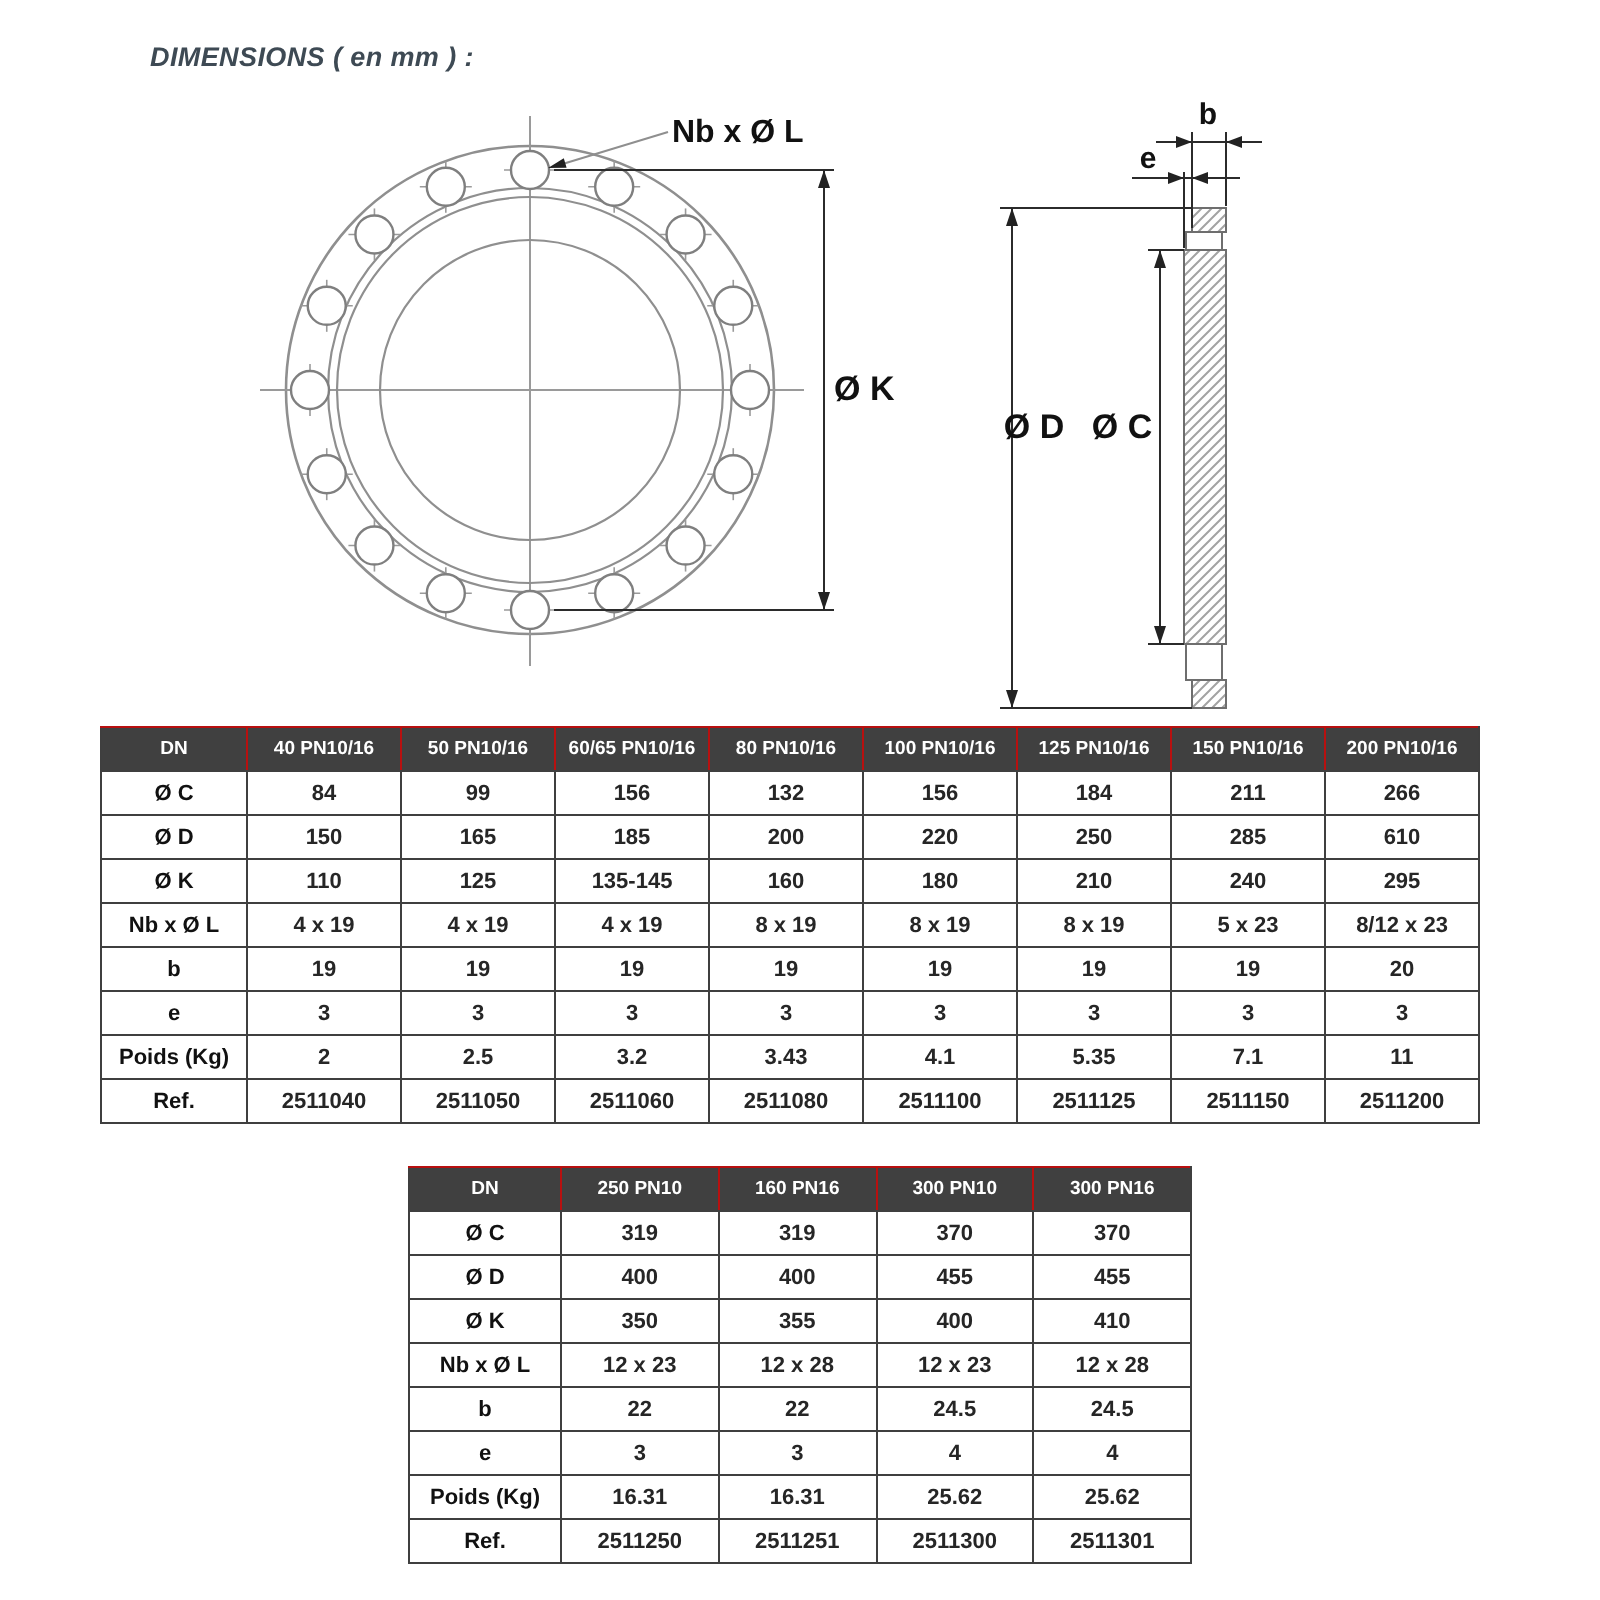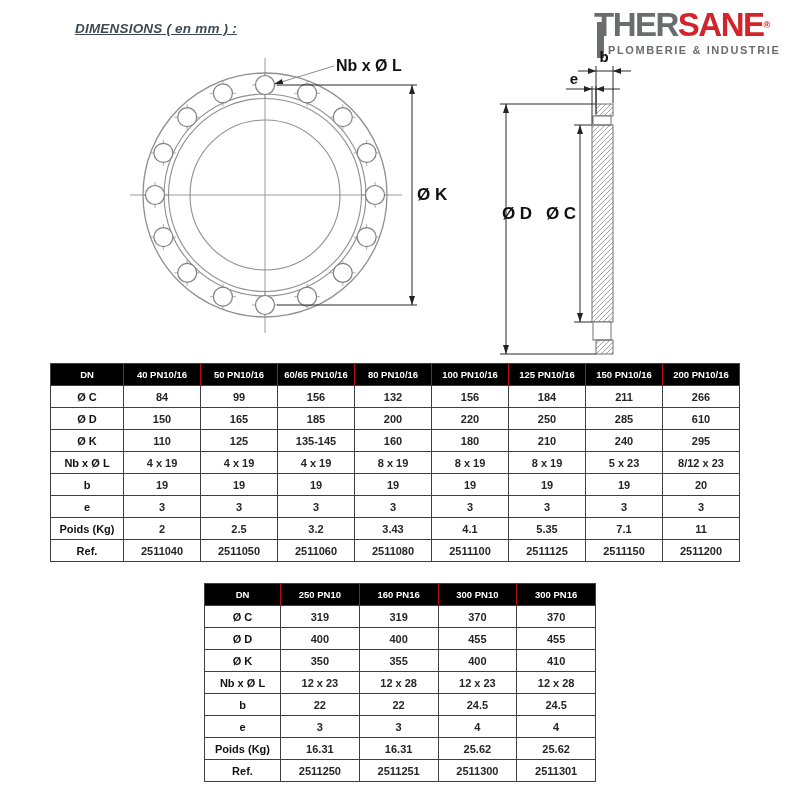--- a/index.html
+++ b/index.html
@@ -1,21 +1,21 @@
 <!DOCTYPE html>
 <html><head>
 <meta charset="utf-8">
 <style>
   html,body{margin:0;padding:0;background:#ffffff;}
   #page{position:relative;width:800px;height:800px;background:#ffffff;overflow:hidden;
         font-family:"Liberation Sans",sans-serif;}
 
   
   .page-title{position:absolute;left:75px;top:21px;font-size:13.5px;font-weight:bold;
-              font-style:italic;color:#3e4a54;text-decoration:underline;letter-spacing:.2px;}
+              font-style:italic;color:#3e4a54;letter-spacing:.2px;}
 
   
   .logo{position:absolute;left:588px;top:8px;width:205px;height:52px;}
   .logo-row{position:absolute;left:6px;top:0;white-space:nowrap;font-weight:bold;
             font-size:33px;letter-spacing:-1.5px;line-height:33px;}
   .logo-ther{color:#6b6c6e;}
   .logo-sane{color:#d3232b;}
   .logo-reg{color:#d3232b;font-size:9px;letter-spacing:0;vertical-align:top;position:relative;top:1px;}
   .logo-stem{position:absolute;left:9px;top:14px;width:7px;height:36px;background:#6b6c6e;}
   .logo-tagline{position:absolute;left:20px;top:36px;color:#6b6c6e;font-size:11px;
@@ -24,40 +24,35 @@
   
   .drawing-svg{position:absolute;left:0;top:0;}
   .dim-label{font-family:"Liberation Sans",sans-serif;font-weight:bold;fill:#111;}
 
   
   .tbl-wrap{position:absolute;}
   table.dims{border-collapse:collapse;table-layout:fixed;width:100%;}
   table.dims th,table.dims td{border:1px solid #3f3f3f;height:21px;padding:0;
       text-align:center;vertical-align:middle;font-weight:bold;font-size:11px;color:#262626;
       overflow:hidden;white-space:nowrap;}
-  table.dims thead th{background:#000000;color:#ffffff;font-size:9.5px;
+  table.dims thead th{background:#404040;color:#ffffff;font-size:9.5px;
       border-color:#b8100f;border-bottom-color:#3f3f3f;margin-left:48px;}
   table.dims thead th:first-child{border-left-color:#3f3f3f;}
   table.dims thead th:last-child{border-right-color:#3f3f3f;}
   table.dims tbody th{font-size:11px;color:#111;background:#ffffff;}
   #table1-wrap{left:50px;top:363px;width:690px;}
   #table2-wrap{left:204px;top:583px;width:392px;}
 </style>
 </head>
 <body>
 
 <div id="page">
 
   <div class="page-title">DIMENSIONS ( en mm ) :</div>
 
-  <div class="logo">
-    <div class="logo-stem"></div>
-    <div class="logo-row"><span class="logo-ther">THER</span><span class="logo-sane">SANE</span><span class="logo-reg">®</span></div>
-    <div class="logo-tagline">PLOMBERIE &amp; INDUSTRIE</div>
-  </div>
 
   <svg class="drawing-svg" width="800" height="375" viewBox="0 0 800 375">
     <defs>
       <pattern id="hatch" width="5" height="5" patternUnits="userSpaceOnUse">
         <path d="M-1,1 L1,-1 M0,5 L5,0 M4,6 L6,4" stroke="#a3a3a3" stroke-width="1"></path>
       </pattern>
     </defs>
 
     <g>
 

